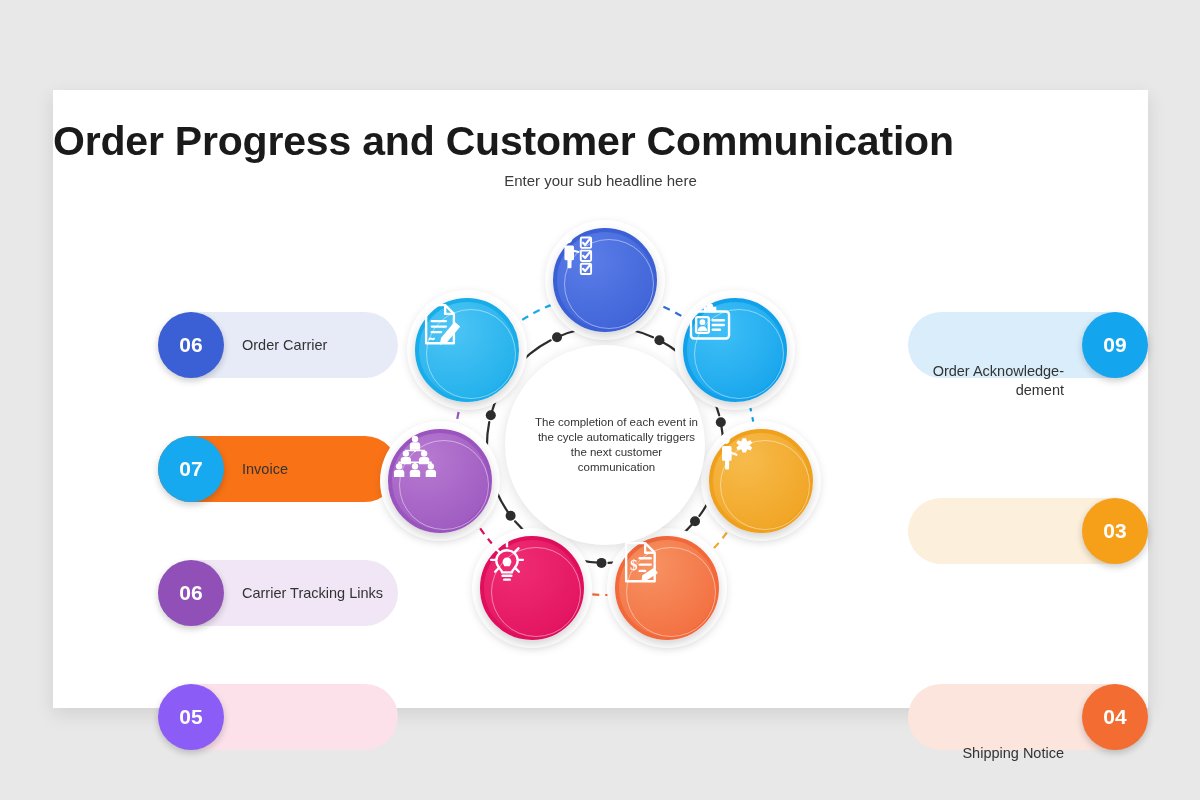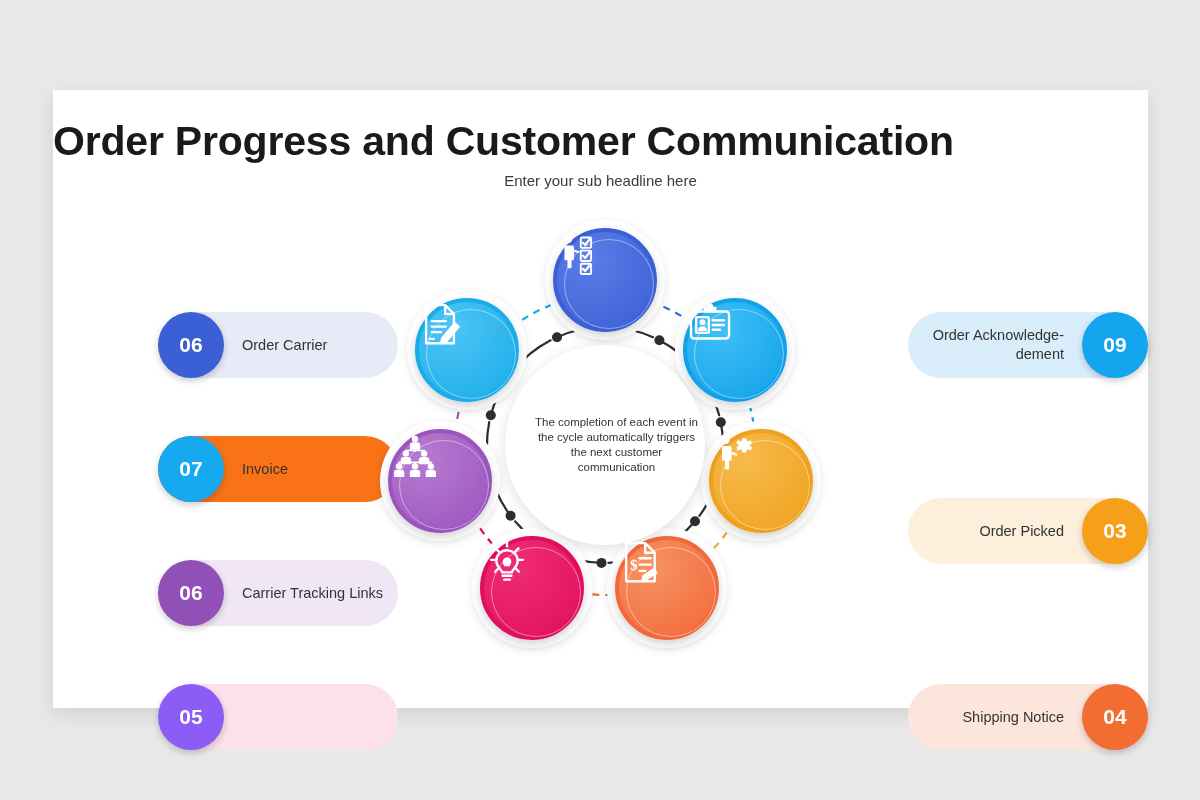--- a/index.html
+++ b/index.html
@@ -70,20 +70,21 @@
     right: 12px;
     width: 144px;
     justify-content: flex-start;
     text-align: left;
   }
   .pill.right .pill-label {
     left: 12px;
     width: 144px;
     justify-content: flex-end;
     text-align: right;
+    margin-top: 36px;
   }
   .pill-badge {
     position: absolute;
     top: 0;
     width: 66px;
     height: 66px;
     border-radius: 50%;
     display: flex;
     align-items: center;
     justify-content: center;
@@ -180,21 +181,20 @@
       </div>
       <div class="pill left" style="left: 105px; top: 594px; background: rgb(252, 224, 234);">
         <div class="pill-badge" style="background: #8b5cf6;">05</div>
       </div>
       <div class="pill right" style="left: 855px; top: 222px; background: rgb(217, 237, 251);">
         <div class="pill-badge" style="background: rgb(20, 165, 239);">09</div>
         <div class="pill-label">Order Acknowledge-dement</div>
       </div>
       <div class="pill right" style="left: 855px; top: 408px; background: rgb(252, 239, 219);">
         <div class="pill-badge" style="background: rgb(246, 160, 26);">03</div>
-        <div class="pill-label">Order Picked</div>
       </div>
       <div class="pill right" style="left: 855px; top: 594px; background: rgb(252, 229, 221);">
         <div class="pill-badge" style="background: rgb(243, 108, 49);">04</div>
         <div class="pill-label">Shipping Notice</div>
       </div>
     </div>
 
   <div id="wheel">
 
     <svg width="470" height="470" viewBox="0 0 470 470">

